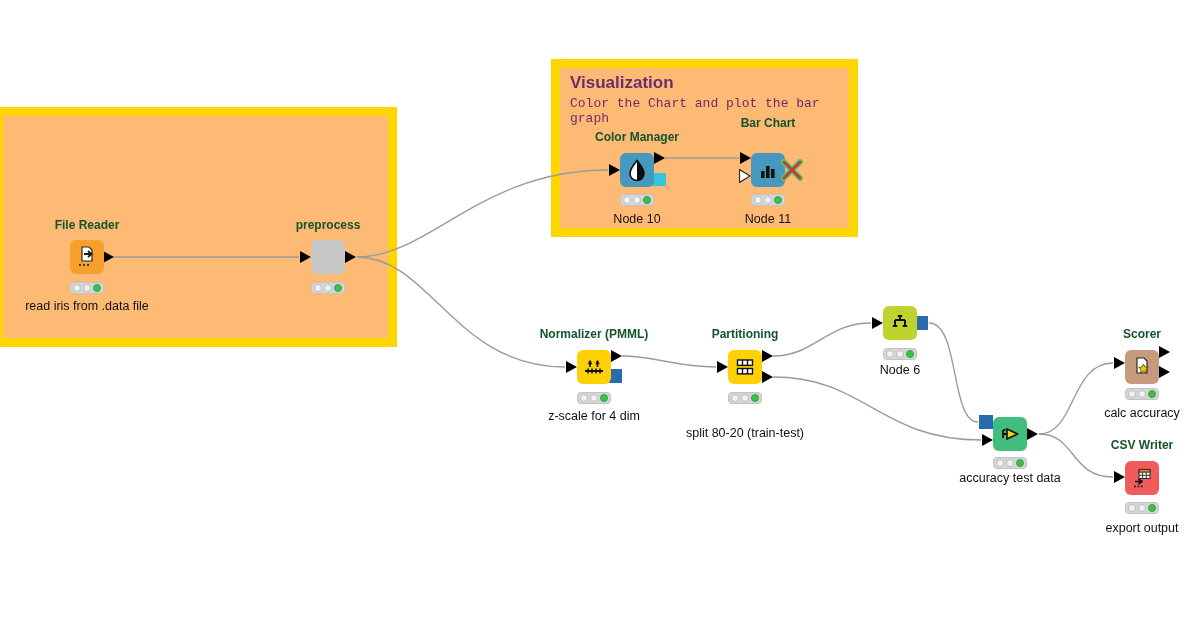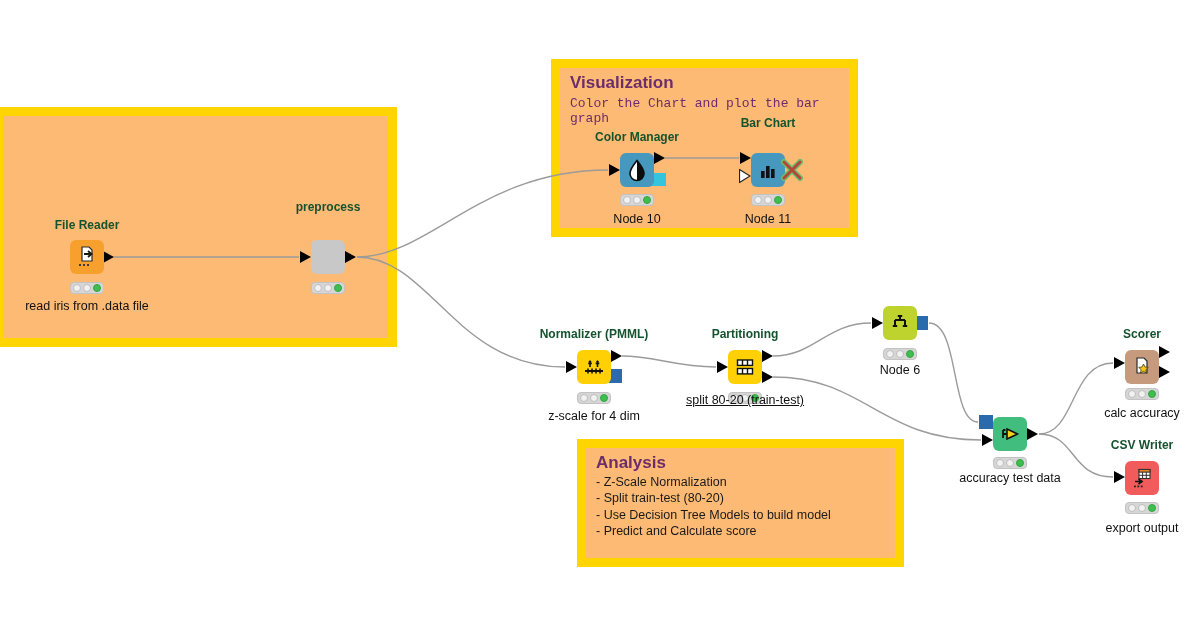--- a/index.html
+++ b/index.html
@@ -122,27 +122,20 @@
 <div id="canvas">
 
   <div class="annotation" style="left:-6px; top:107px; width:403px; height:240px;">
   </div>
 
   <div class="annotation" style="left:551px; top:59px; width:307px; height:178px;">
     <div class="ann-title" style="font-size:17px;">Visualization</div>
     <div class="ann-subtitle">Color the Chart and plot the bar graph</div>
   </div>
 
-  <div class="annotation" style="left:577px; top:439px; width:327px; height:128px;">
-    <div class="ann-title" style="font-size:17px;">Analysis</div>
-    <div class="ann-body">- Z-Scale Normalization
-- Split train-test (80-20)
-- Use Decision Tree Models to build model
-- Predict and Calculate score</div>
-  </div>
 
   <svg id="edges" width="1200" height="630">
     <path d="M114,257 L299,257"></path>
     <path d="M357,257 C430,257 480,170 608,170"></path>
     <path d="M357,257 C430,257 455,367 565,367"></path>
     <path d="M665,158 L739,158"></path>
     <path d="M622,356 C655,356 675,367 716,367"></path>
     <path d="M773,356 C815,356 826,323 871,323"></path>
     <path d="M773,377 C865,377 880,440 981,440"></path>
     <path d="M929,323 C960,323 950,422 978,422"></path>
@@ -161,21 +154,21 @@
       <rect x="12" y="19" width="2" height="2" fill="#3a3a3a"></rect>
     </svg>
   </div>
   <div class="traffic" style="left:70px; top:282px;">
     <span class="light"></span>
     <span class="light"></span>
     <span class="light on-green"></span>
   </div>
   <div class="node-sublabel" style="left:2px; top:299px;">read iris from .data file</div>
 
-  <div class="node-label" style="left:248px; top:200px;">preprocess</div>
+  <div class="node-label" style="left:248px; top:218px;">preprocess</div>
   <div class="port-tri" style="left:300px; top:251px;"></div>
   <div class="port-tri" style="left:345px; top:251px;"></div>
   <div class="node-icon n-gray" style="left:311px; top:240px;"></div>
   <div class="traffic" style="left:311px; top:282px;">
     <span class="light"></span>
     <span class="light"></span>
     <span class="light on-green"></span>
   </div>
 
   <div class="node-label" style="left:557px; top:130px;">Color Manager</div>
@@ -254,21 +247,21 @@
       <path d="M9.5,5 v5.4 M14.5,5 v5.4" stroke="#111" stroke-width="1.4"></path>
       <rect x="4.5" y="13.5" width="15" height="5.4" fill="#ffffff" stroke="#111" stroke-width="1.4"></rect>
       <path d="M9.5,13.5 v5.4 M14.5,13.5 v5.4" stroke="#111" stroke-width="1.4"></path>
     </svg>
   </div>
   <div class="traffic" style="left:728px; top:392px;">
     <span class="light"></span>
     <span class="light"></span>
     <span class="light on-green"></span>
   </div>
-  <div class="node-sublabel" style="left:660px; top:393px;text-decoration:underline;">split 80-20 (train-test)</div>
+  <div class="node-sublabel" style="left:660px; top:426px;">split 80-20 (train-test)</div>
 
   <div class="port-tri" style="left:872px; top:317px;"></div>
   <div class="port-square" style="left:914px; top:316px;"></div>
   <div class="node-icon n-chart" style="left:883px; top:306px;">
     <svg class="icon-svg" width="24" height="24" viewBox="0 0 24 24">
       <path d="M12,5 v4 M7,9 h10 M7,9 v6 M17,9 v6 M4.8,15 h4.4 M14.8,15 h4.4 M9.8,5 h4.4" stroke="#111" stroke-width="2" fill="none"></path>
     </svg>
   </div>
   <div class="traffic" style="left:883px; top:348px;">
     <span class="light"></span>

